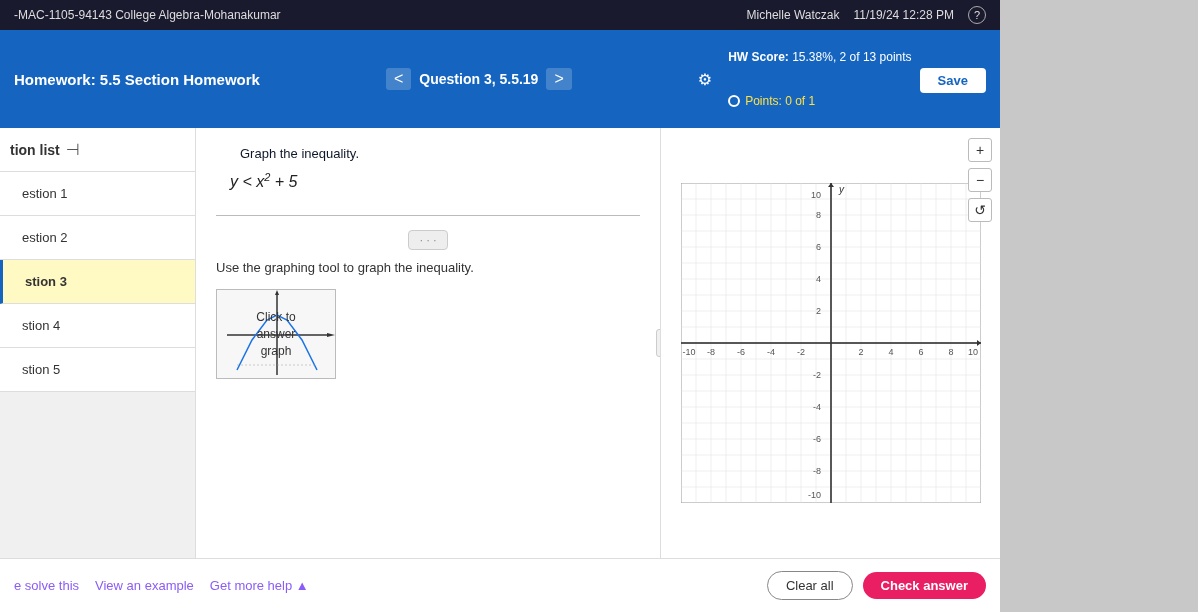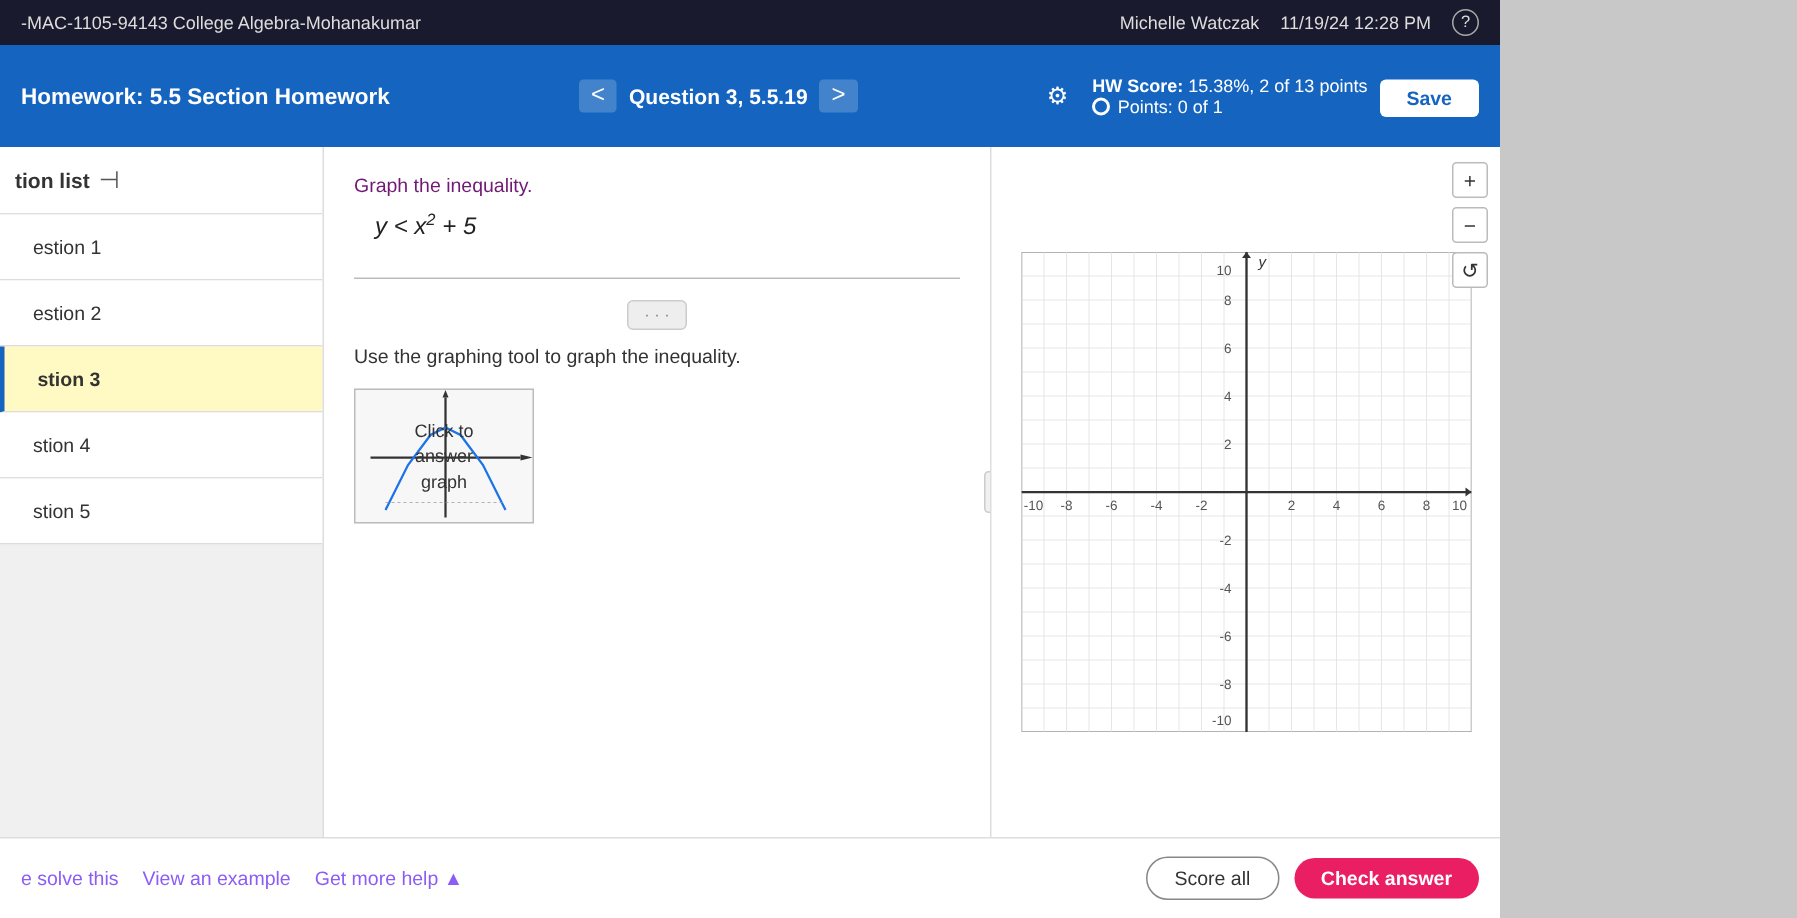--- a/index.html
+++ b/index.html
@@ -119,21 +119,22 @@
 
     .hw-score strong {
       font-weight: bold;
     }
 
     .points-row {
       display: flex;
       align-items: center;
       gap: 5px;
       font-size: 12px;
-      color: #ffffff;
+      color: #fde047;
+      margin-top: 30px;
     }
 
     .circle-icon {
       width: 12px;
       height: 12px;
       border: 2px solid #fff;
       border-radius: 50%;
       display: inline-block;
     }
 
@@ -158,21 +159,21 @@
 
     
     .main-content {
       display: flex;
       flex: 1;
       overflow: hidden;
     }
 
     
     .sidebar {
-      width: 216px;
+      width: 196px;
       background: #f0f0f0;
       border-right: 1px solid #ddd;
       display: flex;
       flex-direction: column;
       overflow-y: auto;
     }
 
     .sidebar-header {
       display: flex;
       align-items: center;
@@ -218,22 +219,23 @@
       flex: 1;
       padding: 18px 20px;
       background: #fff;
       display: flex;
       flex-direction: column;
       position: relative;
     }
 
     .problem-instruction {
       font-size: 13px;
-      color: #701a75;
+      color: #0f172a;
       margin-bottom: 10px;
+      margin-left: 24px;
     }
 
     .problem-equation {
       font-size: 16px;
       font-style: italic;
       color: #222;
       margin-bottom: 18px;
       padding-left: 14px;
     }
 
@@ -591,17 +593,17 @@
     </div>
   </div>
 
   <div class="bottom-bar">
     <div class="bottom-left">
       <a class="bottom-link">e solve this</a>
       <a class="bottom-link">View an example</a>
       <a class="bottom-link">Get more help ▲</a>
     </div>
     <div class="bottom-right">
-      <button class="clear-all-btn">Score all</button>
+      <button class="clear-all-btn">Clear all</button>
       <button class="check-answer-btn">Check answer</button>
     </div>
   </div>
 </div>
 
 </body></html>

